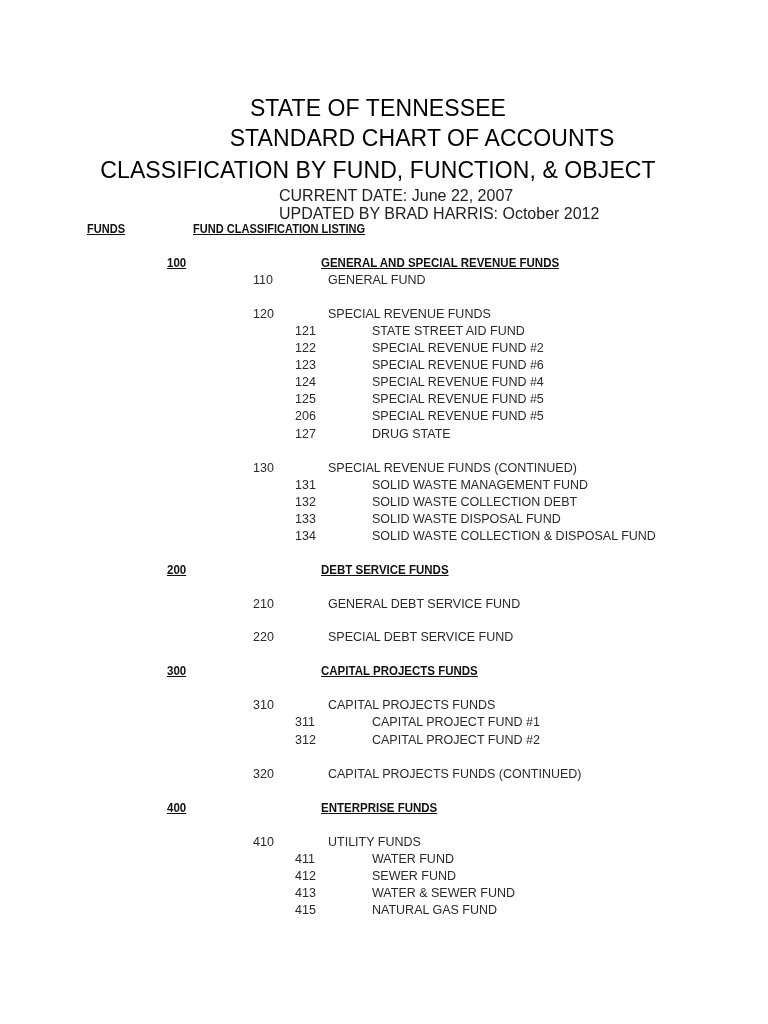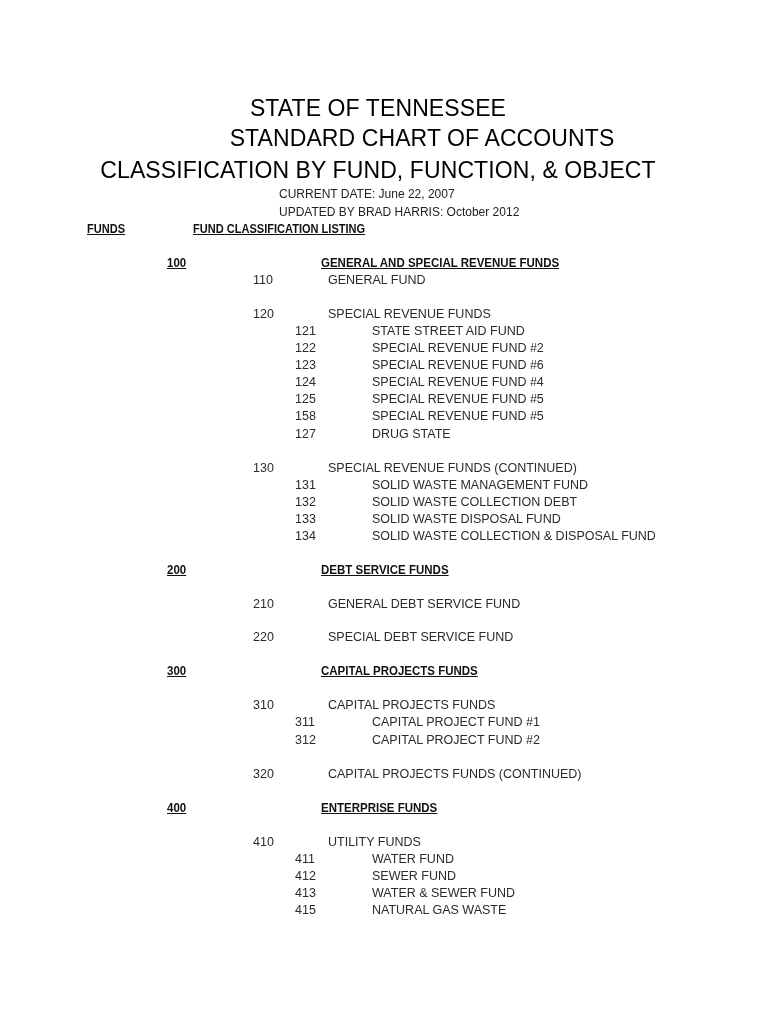--- a/index.html
+++ b/index.html
@@ -1,21 +1,21 @@
 <!DOCTYPE html>
 <html><head>
 <meta charset="utf-8">
 <style>
   html, body { margin: 0; padding: 0; background: #ffffff; }
   body { width: 768px; height: 1024px; position: relative; overflow: hidden; font-family: "Liberation Sans", sans-serif; color: #1a1a1a; }
   .title { position: absolute; left: 0; width: 756px; text-align: center; font-size: 23px; font-weight: 400; color: #000; letter-spacing: 0.1px; }
   .title.t1 { top: 95px; }
   .title.t2 { top: 125px; padding-left: 44px; }
   .title.t3 { top: 157px; }
-  .meta { position: absolute; left: 279px; font-size: 12px; color: #222; }
+  .meta { position: absolute; left: 279px; font-size: 16px; color: #222; }
   .meta.m1 { top: 187px; }
   .meta.m2 { top: 205px; }
   .hdr { position: absolute; top: 222px; font-size: 12px; font-weight: 700; text-decoration: underline; color: #111; transform: scaleX(0.92); transform-origin: left; }
   .row { position: absolute; font-size: 12.5px; color: #2a2a2a; white-space: nowrap; }
   .code-major { position: absolute; left: 167px; font-weight: 700; text-decoration: underline; transform: scaleX(0.92); transform-origin: left; color: #111; }
   .code-sub { position: absolute; left: 253px; }
   .code-det { position: absolute; left: 295px; }
   .lbl-major { position: absolute; left: 321px; font-weight: 700; text-decoration: underline; transform: scaleX(0.92); transform-origin: left; color: #111; }
   .lbl-sub { position: absolute; left: 321px; margin-left: 7px; }
   .lbl-det { position: absolute; left: 372px; }
@@ -61,21 +61,21 @@
   </div>
   <div class="row" style="top:375px;">
     <span class="code-det">124</span>
     <span class="lbl-det">SPECIAL REVENUE FUND #4</span>
   </div>
   <div class="row" style="top:392px;">
     <span class="code-det">125</span>
     <span class="lbl-det">SPECIAL REVENUE FUND #5</span>
   </div>
   <div class="row" style="top:409px;">
-    <span class="code-det">158</span>
+    <span class="code-det">206</span>
     <span class="lbl-det">SPECIAL REVENUE FUND #5</span>
   </div>
   <div class="row" style="top:427px;">
     <span class="code-det">127</span>
     <span class="lbl-det">DRUG STATE</span>
   </div>
 
   <div class="row" style="top:461px;">
     <span class="code-sub">130</span>
     <span class="lbl-sub">SPECIAL REVENUE FUNDS (CONTINUED)</span>
@@ -146,15 +146,15 @@
   <div class="row" style="top:869px;">
     <span class="code-det">412</span>
     <span class="lbl-det">SEWER FUND</span>
   </div>
   <div class="row" style="top:886px;">
     <span class="code-det">413</span>
     <span class="lbl-det">WATER &amp; SEWER FUND</span>
   </div>
   <div class="row" style="top:903px;">
     <span class="code-det">415</span>
-    <span class="lbl-det">NATURAL GAS WASTE</span>
+    <span class="lbl-det">NATURAL GAS FUND</span>
   </div>
 </div>
 
 </body></html>

